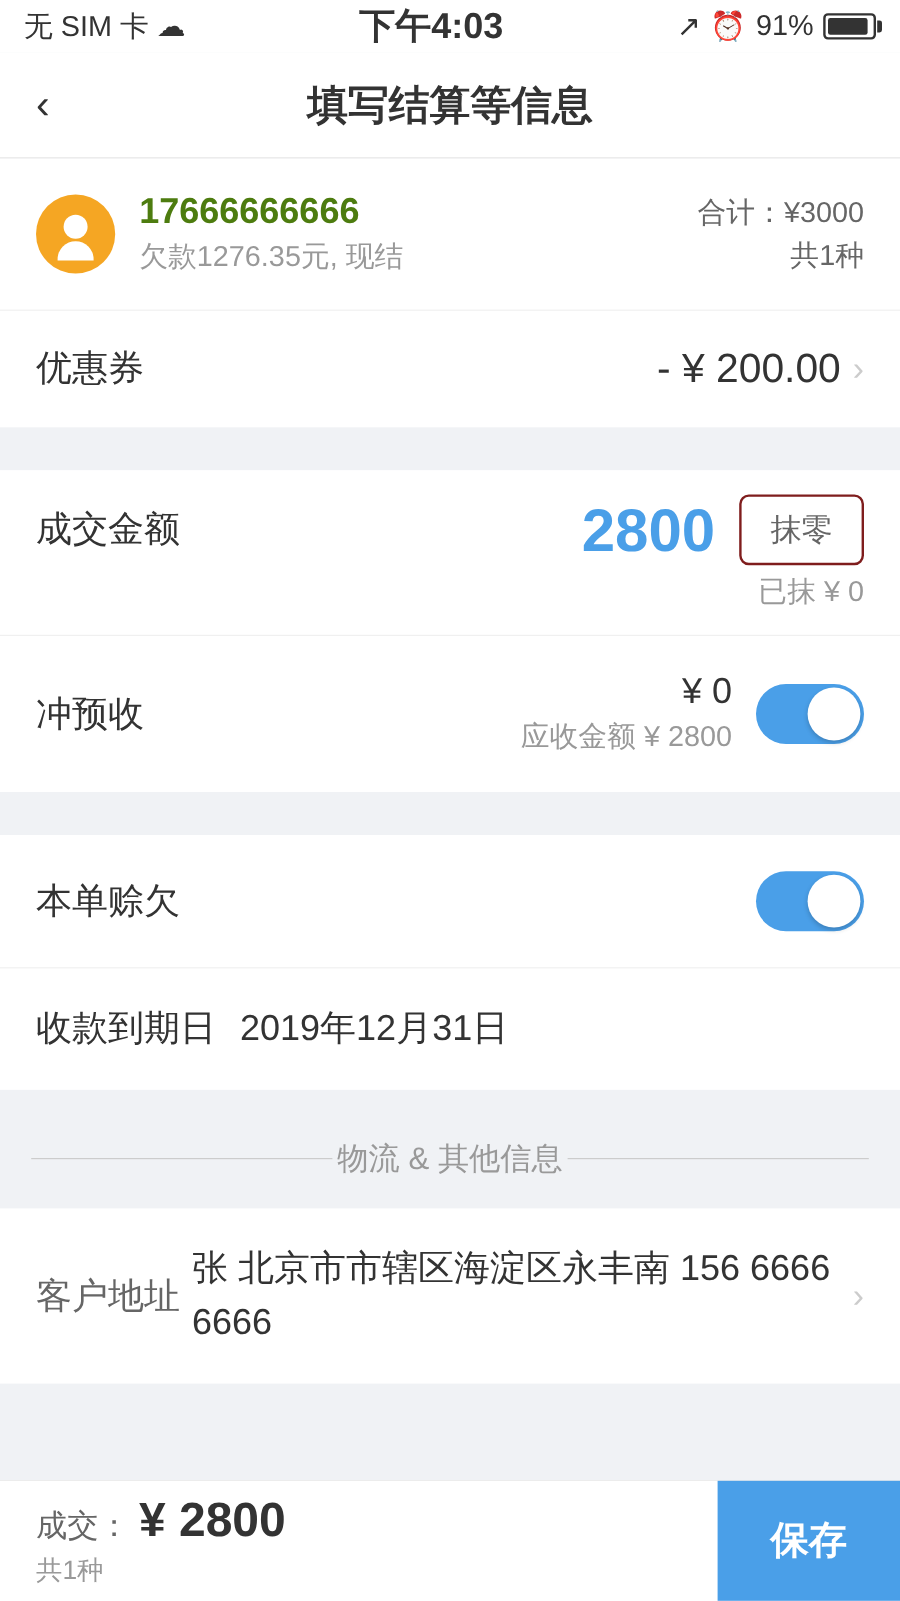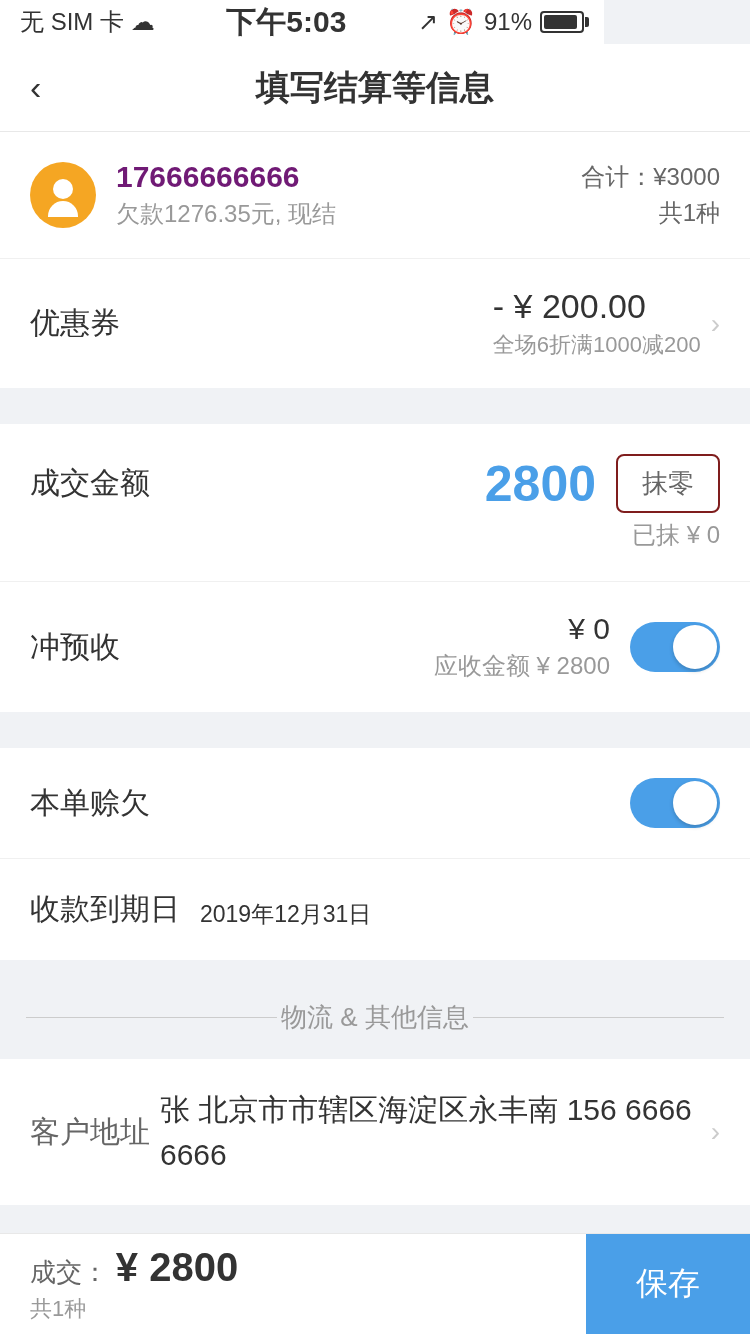--- a/index.html
+++ b/index.html
@@ -9,21 +9,21 @@
       background: #f0f2f5;
       width: 750px;
       min-height: 1334px;
       font-size: 28px;
       color: #333;
       position: relative;
     }
 
     
     .status-bar {
-      width: 604px;
+      width: 750px;
       height: 44px;
       background: #fff;
       display: flex;
       align-items: center;
       justify-content: space-between;
       padding: 0 20px;
       font-size: 24px;
       font-weight: 500;
     }
     .status-left { display: flex; align-items: center; gap: 8px; }
@@ -114,21 +114,21 @@
       background: #fff;
       border-radius: 50%;
       margin: 4px auto 0;
     }
     .avatar-body {
       width: 30px; height: 16px;
       background: #fff;
       border-radius: 15px 15px 0 0;
       margin: 2px auto 0;
     }
-    .user-name { font-size: 30px; font-weight: 600; color: #701a75; }
+    .user-name { font-size: 30px; font-weight: 600; color: #4d7c0f; }
     .user-sub { font-size: 24px; color: #999; margin-top: 4px; }
     .user-right { text-align: right; }
     .total-label { font-size: 24px; color: #666; }
     .total-count { font-size: 24px; color: #666; margin-top: 4px; }
 
     
     .coupon-row {
       display: flex;
       align-items: center;
       justify-content: space-between;
@@ -144,21 +144,21 @@
 
     
     .section-divider {
       height: 20px;
       background: #f0f2f5;
     }
 
     
     .amount-section {
       background: #fff;
-      padding: 30px 30px;
+      padding: 20px 30px;
     }
     .amount-row {
       display: flex;
       align-items: center;
       justify-content: space-between;
     }
     .amount-label { font-size: 30px; color: #333; }
     .amount-right { display: flex; align-items: center; gap: 20px; }
     .amount-value { font-size: 50px; color: #4a9fe8; font-weight: 600; }
     .round-btn {
@@ -223,21 +223,21 @@
       background: #fff;
       padding: 30px 30px;
       border-top: 1px solid #f0f0f0;
     }
     .duedate-row {
       display: flex;
       align-items: flex-end;
       gap: 20px;
     }
     .duedate-label { font-size: 30px; color: #333; }
-    .duedate-value { font-size: 23px; color: #333; }
+    .duedate-value { font-size: 30px; color: #333; }
 
     
     .logistics-sep {
       background: #f0f2f5;
       padding: 24px 26px;
       display: flex;
       align-items: center;
       justify-content: center;
       gap: 4px;
     }
@@ -290,45 +290,45 @@
       background: #f5a623;
       display: flex;
       align-items: center;
       justify-content: center;
       font-size: 32px;
       color: #fff;
       font-weight: 500;
       cursor: pointer;
     }
     .bottom-btn-save {
-      width: 164px;
+      width: 152px;
       background: #4a9fe8;
       display: flex;
       align-items: center;
       justify-content: center;
       font-size: 32px;
       color: #fff;
-      font-weight: 400;
+      font-weight: 700;
       cursor: pointer;
     }
 
     
     .gray-bg {
       background: #f0f2f5;
       height: 200px;
     }
   </style>
 </head>
 <body>
 
 <div class="status-bar">
   <div class="status-left">
     <span>无 SIM 卡  ☁</span>
   </div>
-  <div class="status-center">下午5:03</div>
+  <div class="status-center">下午4:03</div>
   <div class="status-right">
     <span>↗</span>
     <span>⏰</span>
     <span>91%</span>
     <div class="battery-icon">
       <div class="battery-fill"></div>
     </div>
   </div>
 </div>
 
@@ -357,21 +357,20 @@
         <div class="total-label">合计：¥3000</div>
         <div class="total-count">共1种</div>
       </div>
     </div>
 
     <div class="coupon-row">
       <div class="coupon-label">优惠券</div>
       <div class="coupon-right">
         <div>
           <div class="coupon-discount">- ¥ 200.00</div>
-          <div class="coupon-desc">全场6折满1000减200</div>
         </div>
         <div class="chevron-right">›</div>
       </div>
     </div>
   </div>
 
   <div class="section-divider"></div>
 
   <div class="card">
     <div class="amount-section">

